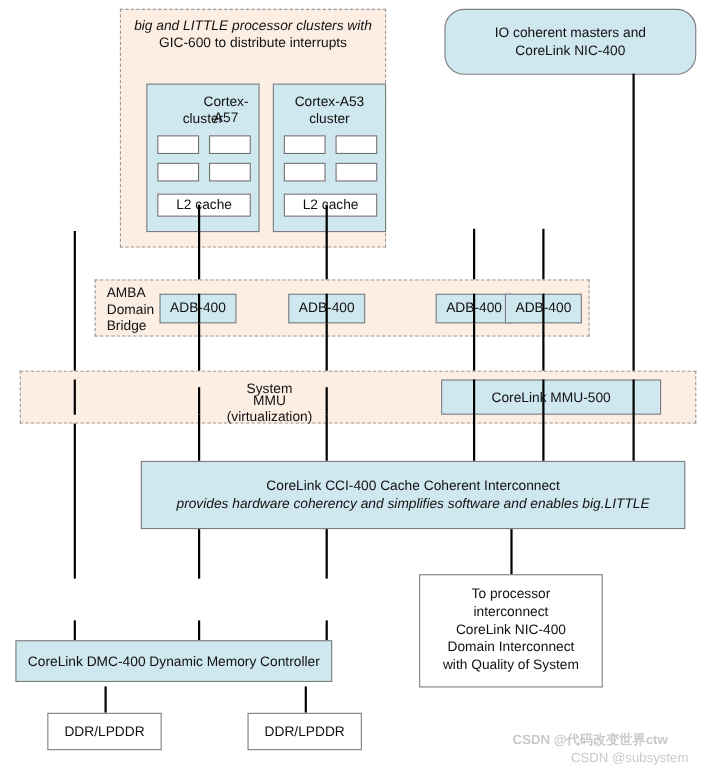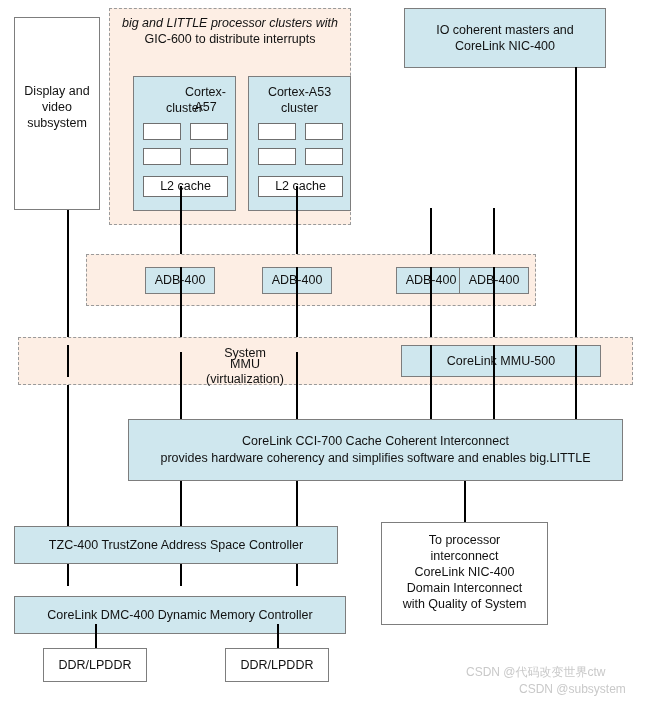--- a/index.html
+++ b/index.html
@@ -39,27 +39,20 @@
 
 <div id="stage">
 
   <div class="abs region" style="left:109px;top:8px;width:242px;height:217px;">
   </div>
   <div class="abs" style="left:112px;top:16px;width:236px;">
     <div class="lbl" style="top:0;font-style:italic;">big and LITTLE processor clusters with</div>
     <div class="lbl" style="top:16px;">GIC-600 to distribute interrupts</div>
   </div>
 
-  <div class="abs white" style="left:14px;top:17px;width:86px;height:193px;">
-    <div class="abs" style="left:0;right:0;top:66px;">
-      <div class="lbl" style="top:0;">Display and</div>
-      <div class="lbl" style="top:16px;">video</div>
-      <div class="lbl" style="top:32px;">subsystem</div>
-    </div>
-  </div>
 
   <div class="abs blue" style="left:133px;top:76px;width:103px;height:135px;">
     <div class="abs" style="left:0;right:0;top:8px;">
       <div class="lbl" style="top:0;padding-left:42px;">Cortex-A57</div>
       <div class="lbl" style="top:16px;">cluster</div>
     </div>
     <div class="abs core" style="left:9px;top:46px;width:38px;height:17px;"></div>
     <div class="abs core" style="left:56px;top:46px;width:38px;height:17px;"></div>
     <div class="abs core" style="left:9px;top:71px;width:38px;height:17px;"></div>
     <div class="abs core" style="left:56px;top:71px;width:38px;height:17px;"></div>
@@ -71,21 +64,21 @@
       <div class="lbl" style="top:0;">Cortex-A53</div>
       <div class="lbl" style="top:16px;">cluster</div>
     </div>
     <div class="abs core" style="left:9px;top:46px;width:38px;height:17px;"></div>
     <div class="abs core" style="left:56px;top:46px;width:38px;height:17px;"></div>
     <div class="abs core" style="left:9px;top:71px;width:38px;height:17px;"></div>
     <div class="abs core" style="left:56px;top:71px;width:38px;height:17px;"></div>
     <div class="abs core center" style="left:9px;top:99px;width:85px;height:21px;">L2 cache</div>
   </div>
 
-  <div class="abs blue" style="left:404px;top:8px;width:202px;height:60px;">
+  <div class="abs blue" style="left:404px;top:8px;width:229px;height:60px;border-radius:18px;">
     <div class="abs" style="left:0;right:0;top:14px;">
       <div class="lbl" style="top:0;">IO coherent masters and</div>
       <div class="lbl" style="top:16px;">CoreLink NIC-400</div>
     </div>
   </div>
 
 
   <div class="vline" style="left:67px;top:210px;height:132px;"></div>
   <div class="vline" style="left:67px;top:379px;height:147px;"></div>
 
@@ -93,20 +86,25 @@
 
   <div class="vline" style="left:296px;top:186px;height:83px;"></div>
 
   <div class="vline" style="left:430px;top:208px;height:61px;"></div>
 
   <div class="vline" style="left:493px;top:208px;height:61px;"></div>
 
   <div class="vline" style="left:575px;top:67px;height:285px;"></div>
 
   <div class="abs region" style="left:86px;top:254px;width:450px;height:52px;"></div>
+  <div class="region-title" style="left:97px;top:259px;width:60px;">
+    <div>AMBA</div>
+    <div>Domain</div>
+    <div>Bridge</div>
+  </div>
 
   <div class="abs blue center" style="left:145px;top:267px;width:70px;height:27px;">ADB-400</div>
   <div class="abs blue center" style="left:262px;top:267px;width:70px;height:27px;">ADB-400</div>
   <div class="abs blue center" style="left:396px;top:267px;width:70px;height:27px;">ADB-400</div>
   <div class="abs blue center" style="left:459px;top:267px;width:70px;height:27px;">ADB-400</div>
 
   <div class="vline" style="left:180px;top:267px;height:27px;"></div>
   <div class="vline" style="left:296px;top:267px;height:27px;"></div>
   <div class="vline" style="left:430px;top:267px;height:27px;"></div>
   <div class="vline" style="left:493px;top:267px;height:27px;"></div>
@@ -133,49 +131,48 @@
   <div class="vline" style="left:296px;top:352px;height:25px;"></div>
 
   <div class="vline" style="left:180px;top:377px;height:42px;"></div>
   <div class="vline" style="left:296px;top:377px;height:42px;"></div>
   <div class="vline" style="left:430px;top:377px;height:42px;"></div>
   <div class="vline" style="left:493px;top:377px;height:42px;"></div>
   <div class="vline" style="left:575px;top:377px;height:42px;"></div>
 
   <div class="abs blue" style="left:128px;top:419px;width:495px;height:62px;">
     <div class="abs" style="left:0;right:0;top:14px;">
-      <div class="lbl" style="top:0;">CoreLink CCI-700 Cache Coherent Interconnect</div>
-      <div class="lbl" style="top:17px;">provides hardware coherency and simplifies software and enables big.LITTLE</div>
+      <div class="lbl" style="top:0;">CoreLink CCI-400 Cache Coherent Interconnect</div>
+      <div class="lbl" style="top:17px;font-style:italic;">provides hardware coherency and simplifies software and enables big.LITTLE</div>
     </div>
   </div>
 
   <div class="vline" style="left:180px;top:481px;height:45px;"></div>
   <div class="vline" style="left:296px;top:481px;height:45px;"></div>
   <div class="vline" style="left:464px;top:481px;height:41px;"></div>
 
-  <div class="abs blue center" style="left:14px;top:526px;width:324px;height:38px;">TZC-400 TrustZone Address Space Controller</div>
 
   <div class="vline" style="left:67px;top:564px;height:22px;"></div>
   <div class="vline" style="left:180px;top:564px;height:22px;"></div>
   <div class="vline" style="left:296px;top:564px;height:22px;"></div>
 
-  <div class="abs blue center" style="left:14px;top:596px;width:332px;height:38px;">CoreLink DMC-400 Dynamic Memory Controller</div>
+  <div class="abs blue center" style="left:14px;top:582px;width:288px;height:38px;">CoreLink DMC-400 Dynamic Memory Controller</div>
 
   <div class="vline" style="left:95px;top:624px;height:24px;"></div>
   <div class="vline" style="left:277px;top:624px;height:24px;"></div>
 
   <div class="abs white center" style="left:43px;top:648px;width:104px;height:34px;">DDR/LPDDR</div>
   <div class="abs white center" style="left:225px;top:648px;width:104px;height:34px;">DDR/LPDDR</div>
 
   <div class="abs white" style="left:381px;top:522px;width:167px;height:103px;">
     <div class="abs" style="left:0;right:0;top:10px;">
       <div class="lbl" style="top:0;">To processor</div>
       <div class="lbl" style="top:16px;">interconnect</div>
       <div class="lbl" style="top:32px;">CoreLink NIC-400</div>
       <div class="lbl" style="top:48px;">Domain Interconnect</div>
       <div class="lbl" style="top:64px;">with Quality of System</div>
     </div>
   </div>
 
-  <div class="wm" style="left:466px;top:664px;">CSDN @代码改变世界ctw</div>
+  <div class="wm" style="left:466px;top:664px;font-weight:bold;">CSDN @代码改变世界ctw</div>
   <div class="wm" style="left:519px;top:681px;">CSDN @subsystem</div>
 
 </div>
 
 </body></html>

